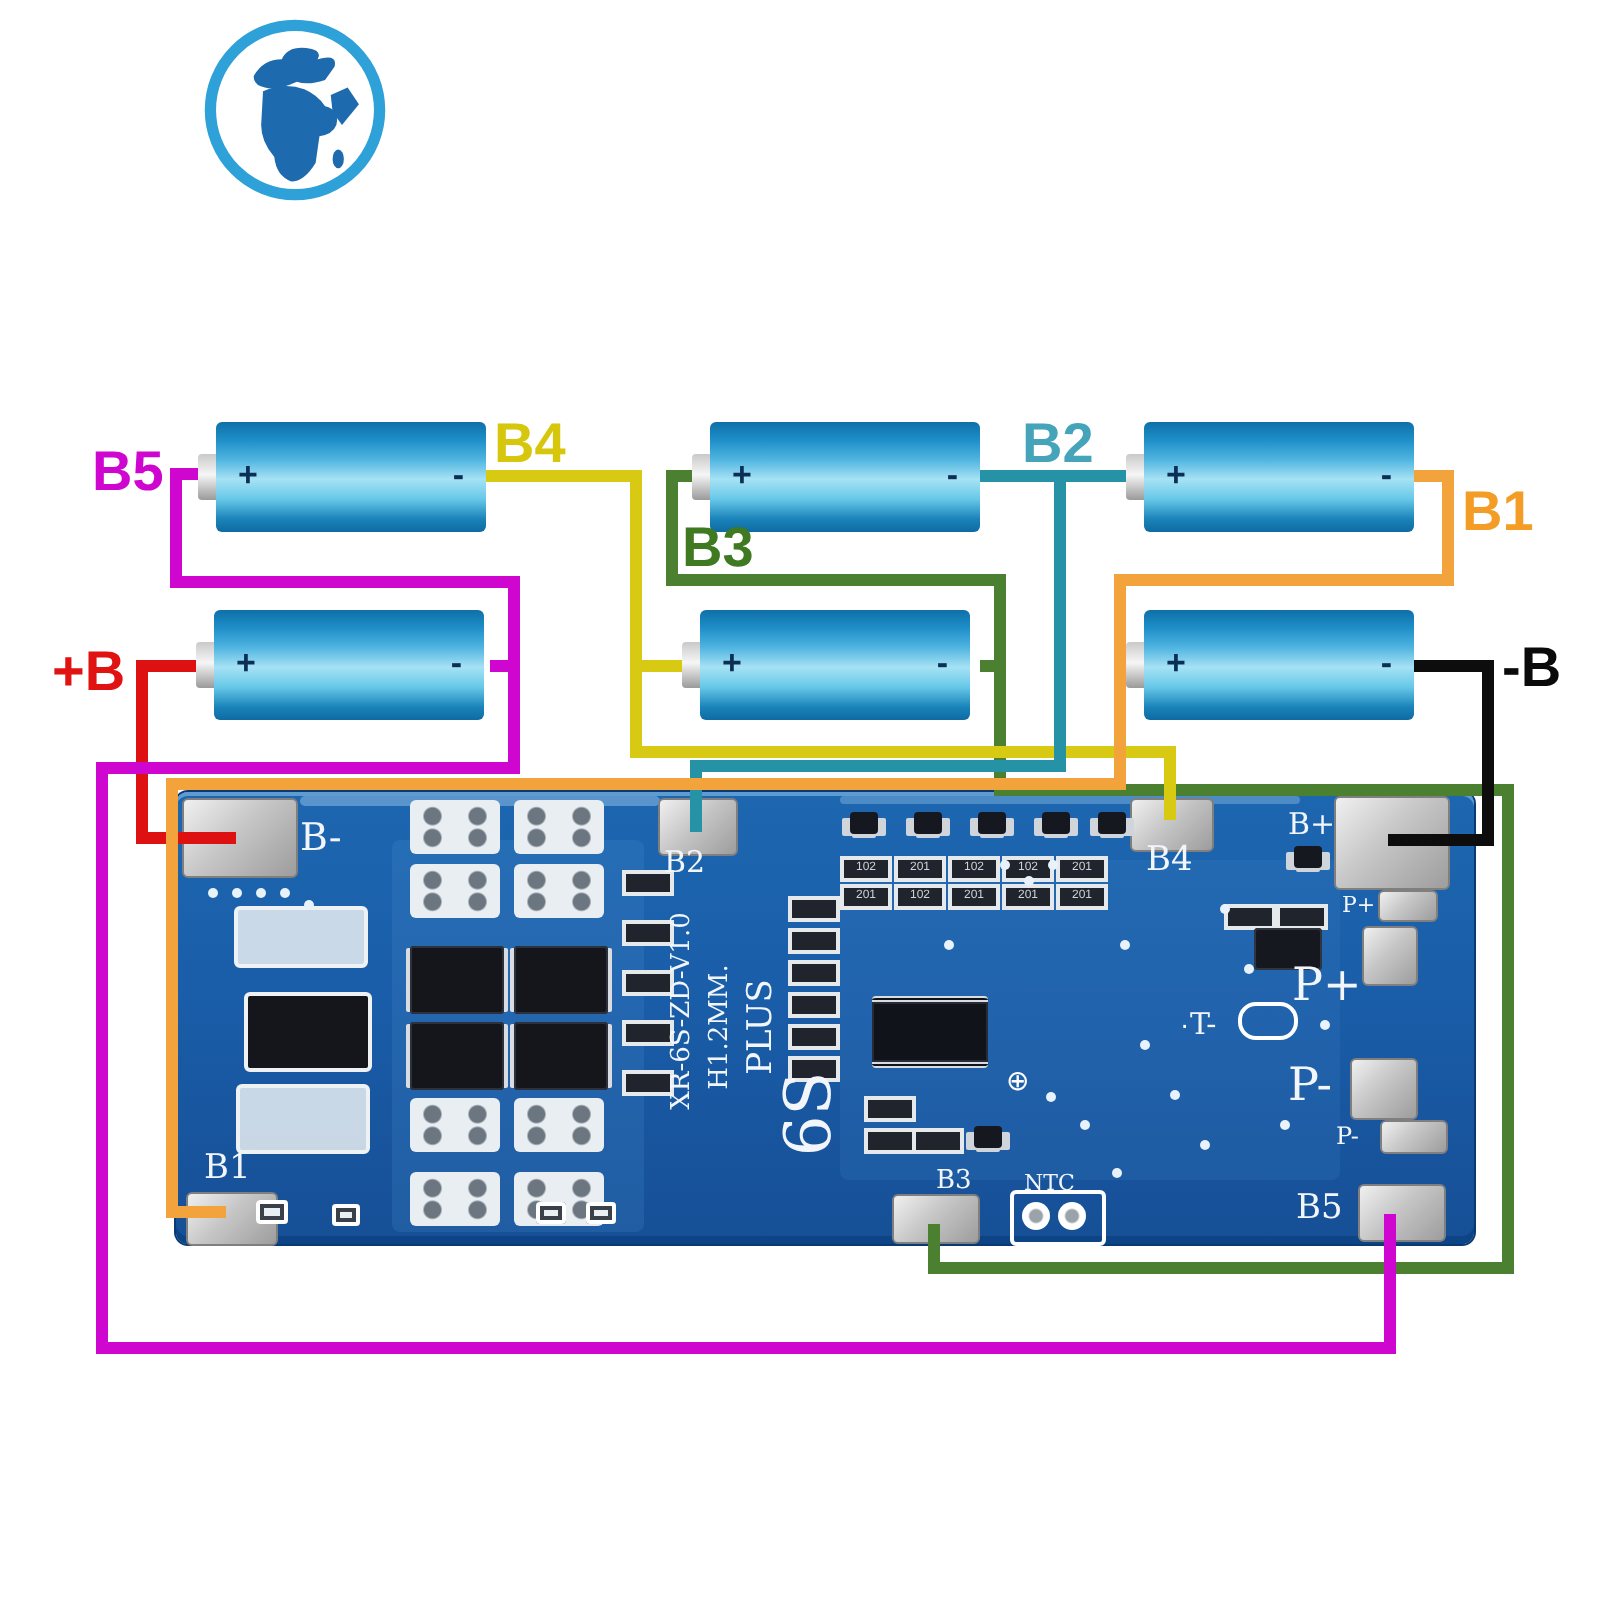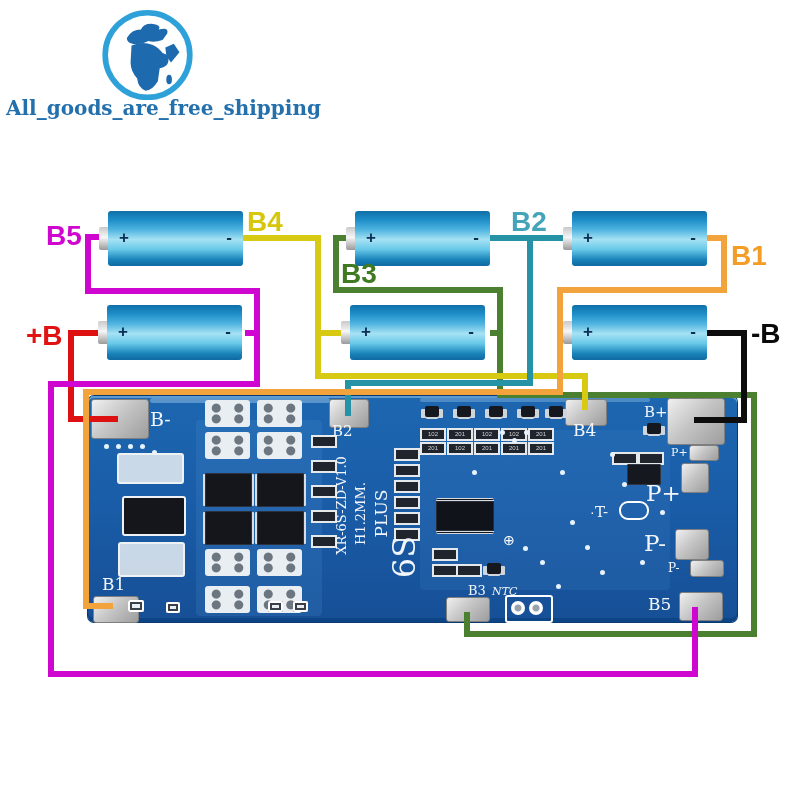--- a/index.html
+++ b/index.html
@@ -62,21 +62,20 @@
   <div class="logo-wrap">
     <svg class="globe" viewBox="0 0 100 100">
       <circle cx="50" cy="50" r="45" fill="#ffffff" stroke="#2fa1d9" stroke-width="6"></circle>
       <g fill="#1d6bae">
         <path d="M28,32 q5,-9 15,-9 q3,-7 13,-6 q9,1 6,6 q11,-3 9,4 l-5,7 q-9,3 -15,1 q-11,5 -17,3 q-6,-1 -6,-6 z"></path>
         <path d="M33,40 q11,-5 22,-1 q7,3 11,9 q8,2 6,10 q-2,5 -9,6 l-2,14 q-6,10 -13,10 q-8,-3 -9,-13 q-7,-8 -7,-17 z"></path>
         <path d="M69,42 l9,-4 6,9 -9,11 -5,-7 z"></path>
         <ellipse cx="73" cy="76" rx="3" ry="5"></ellipse>
       </g>
     </svg>
-    <div class="logo-text" style="color:#2470ad;">All_goods_are_free_shipping</div>
   </div>
 
 
 <div class="board" style="left: 88px; top: 396px; width: 649px; height: 226px;"></div>
     <div class="panel" style="left: 196px; top: 420px; width: 126px; height: 196px; background: rgba(72, 142, 206, 0.22);"></div>
     <div class="panel" style="left: 420px; top: 430px; width: 250px; height: 160px; background: rgba(64, 134, 200, 0.18);"></div>
     <div class="panel" style="left: 150px; top: 398px; width: 180px; height: 5px; background: rgba(150, 196, 232, 0.5);"></div>
     <div class="panel" style="left: 420px; top: 398px; width: 230px; height: 4px; background: rgba(150, 196, 232, 0.4);"></div>
     <div class="pad" style="left: 91px; top: 399px; width: 56px; height: 38px;"></div>
     <div class="pad" style="left: 329px; top: 399px; width: 38px; height: 27px;"></div>
@@ -173,21 +172,21 @@
     <div class="silk" style="left: 332px; top: 424px; font-size: 15px;">B2</div>
     <div class="silk" style="left: 573px; top: 422px; font-size: 17px;">B4</div>
     <div class="silk" style="left: 644px; top: 405px; font-size: 15px;">B+</div>
     <div class="silk" style="left: 671px; top: 447px; font-size: 11px;">P+</div>
     <div class="silk" style="left: 646px; top: 482px; font-size: 23px;">P+</div>
     <div class="silk" style="left: 595px; top: 505px; font-size: 15px;">T-</div>
     <div class="silk" style="left: 644px; top: 532px; font-size: 23px;">P-</div>
     <div class="silk" style="left: 668px; top: 562px; font-size: 12px;">P-</div>
     <div class="silk" style="left: 102px; top: 576px; font-size: 17px;">B1</div>
     <div class="silk" style="left: 468px; top: 584px; font-size: 13px;">B3</div>
-    <div class="silk" style="left: 492px; top: 586px; font-size: 11px; font-style: italic;">NTC</div>
+    <div class="silk" style="left: 512px; top: 586px; font-size: 11px;">NTC</div>
     <div class="silk" style="left: 648px; top: 596px; font-size: 17px;">B5</div>
     <div class="silk silk-rot" style="left: 281px; top: 498.5px; width: 120px; text-align: center; font-size: 13px;">XR-6S-ZD-V1.0</div>
     <div class="silk silk-rot" style="left: 300px; top: 506.5px; width: 120px; text-align: center; font-size: 13px;">H1.2MM.</div>
     <div class="silk silk-rot" style="left: 321px; top: 504.5px; width: 120px; text-align: center; font-size: 17px;">PLUS</div>
     <div class="silk silk-rot" style="left: 344px; top: 541px; width: 120px; text-align: center; font-size: 32px;">6S</div>
     <div class="wire" style="left: 333px; top: 235px; width: 22px; height: 6px; background: rgb(75, 128, 48);"></div>
     <div class="wire" style="left: 333px; top: 235px; width: 6px; height: 58px; background: rgb(75, 128, 48);"></div>
     <div class="wire" style="left: 333px; top: 287px; width: 170px; height: 6px; background: rgb(75, 128, 48);"></div>
     <div class="wire" style="left: 497px; top: 287px; width: 6px; height: 110px; background: rgb(75, 128, 48);"></div>
     <div class="wire" style="left: 490px; top: 330px; width: 13px; height: 6px; background: rgb(75, 128, 48);"></div>

